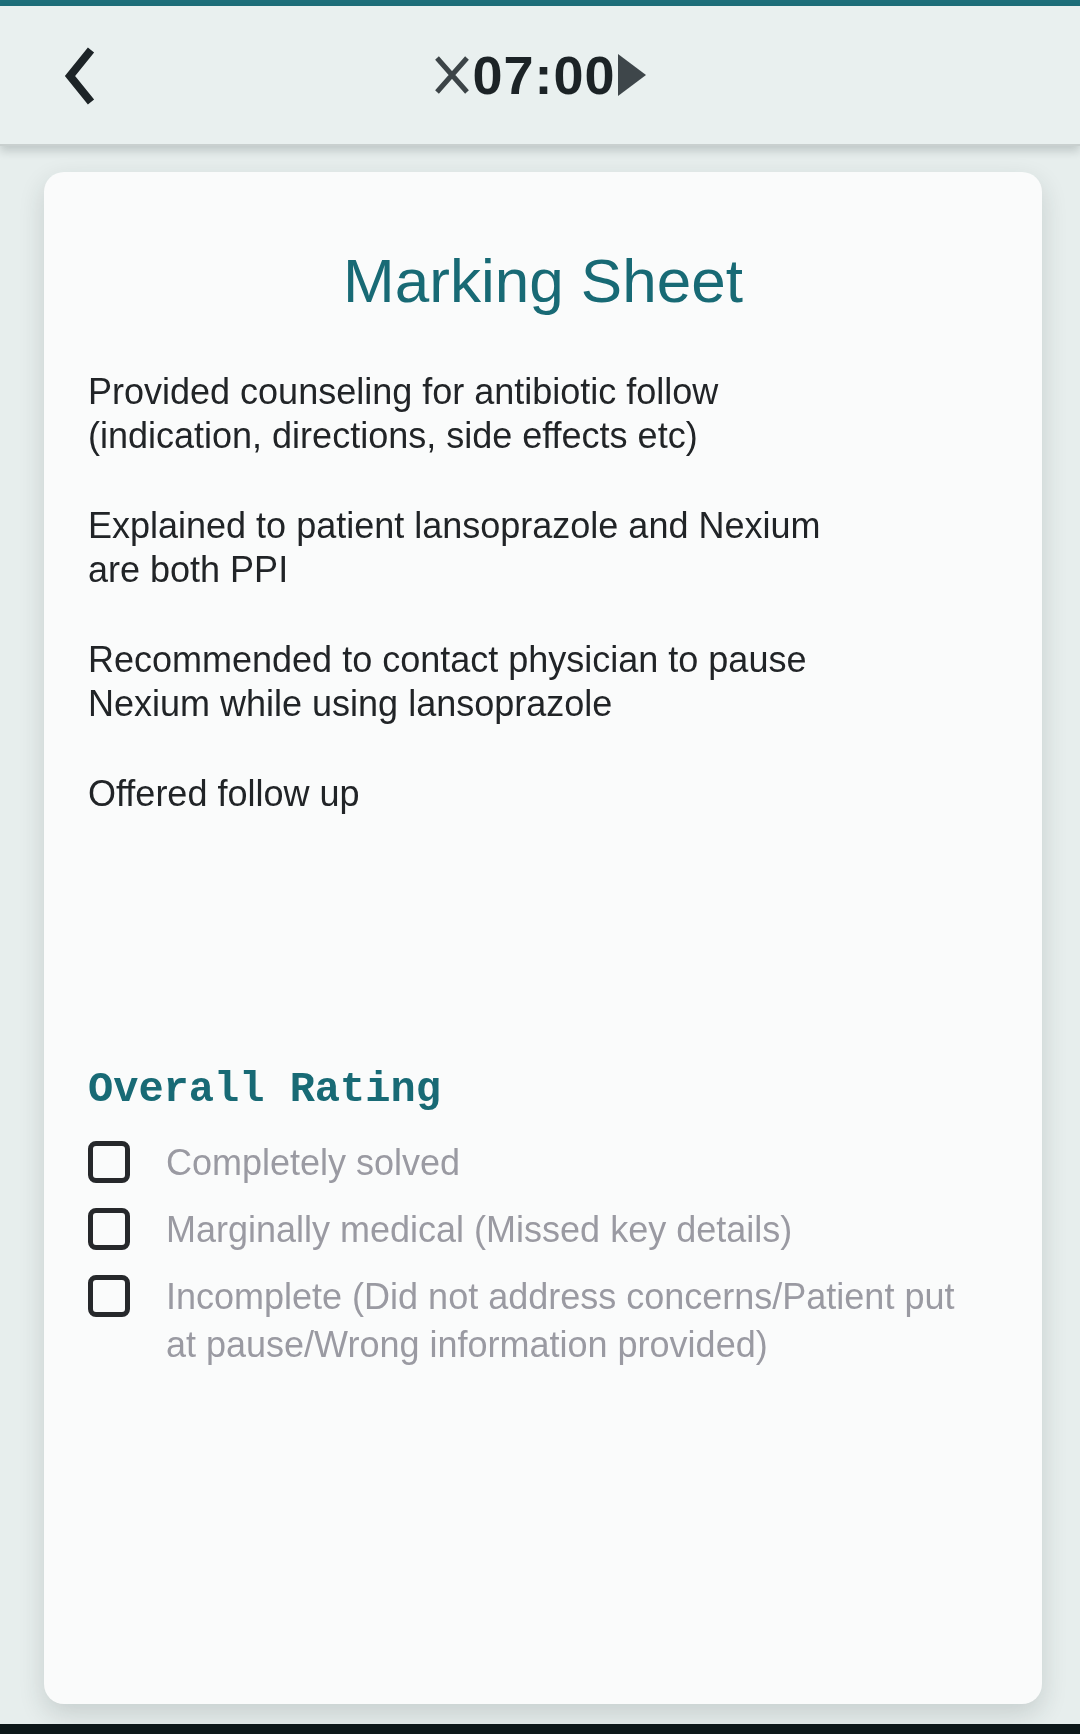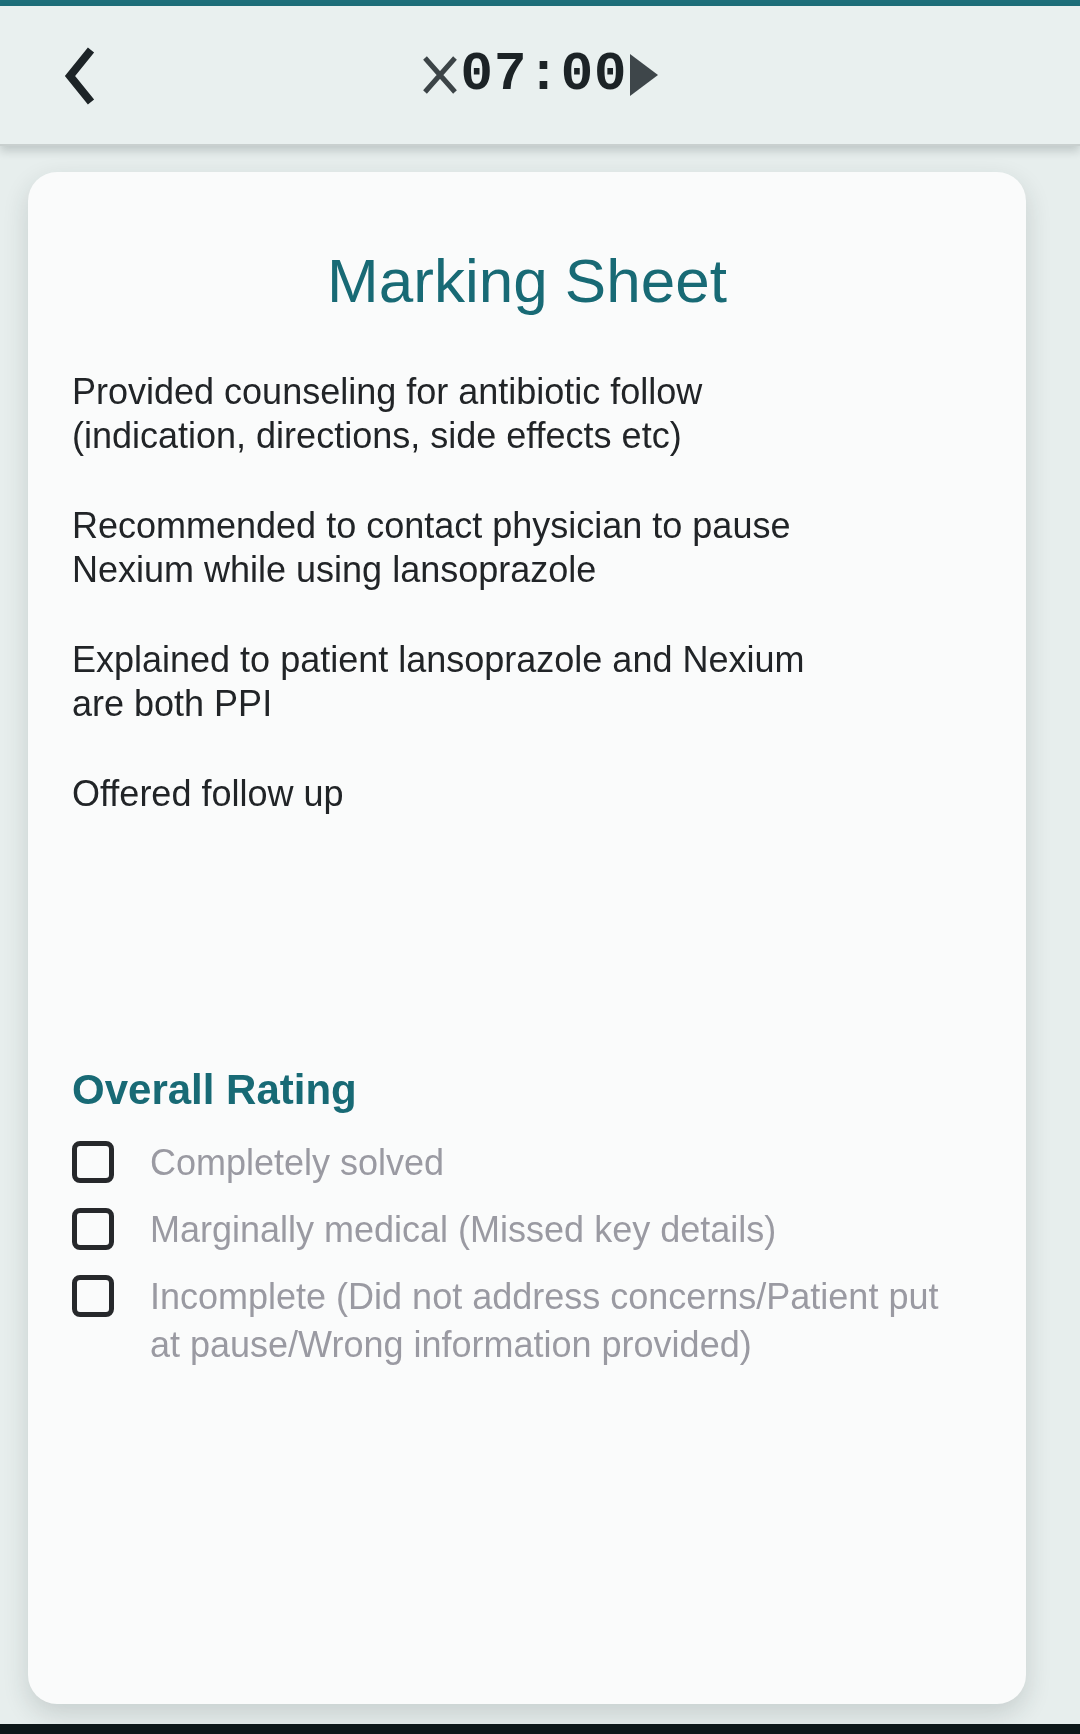--- a/index.html
+++ b/index.html
@@ -43,44 +43,43 @@
     display: flex; align-items: center; justify-content: center;
   }
 
   .topbar-center {
     position: absolute;
     left: 0; top: 0;
     width: 100%; height: 100%;
     display: flex;
     align-items: center;
     justify-content: center;
-    font-family: Liberation Mono, monospace;
   }
 
   .icon-btn {
     background: none; border: none;
     padding: 0; cursor: pointer;
     display: flex; align-items: center; justify-content: center;
   }
 
   .timer {
     font-size: 54px;
     font-weight: bold;
     color: #1c2326;
     letter-spacing: 1px;
     line-height: 1;
   }
 
   
   .card {
     position: absolute;
-    left: 28px; top: 172px;
+    left: 44px; top: 172px;
     width: 998px; height: 1532px;
     background: #fafbfb;
-    border-radius: 29px;
+    border-radius: 20px;
     box-shadow: 0 10px 26px rgba(30, 42, 44, 0.16);
     padding: 72px 44px 0 44px;
     z-index: 1;
   }
 
   .card-title {
     margin: 0 0 52px 0;
     text-align: center;
     font-size: 62px;
     line-height: 74px;
@@ -97,20 +96,21 @@
   }
 
   .rating { margin-top: 247px; }
 
   .rating-heading {
     margin: 0;
     font-size: 42px;
     line-height: 54px;
     font-weight: bold;
     color: #186a75;
+    font-family: Liberation Mono, monospace;
   }
 
   .options { margin-top: 24px; }
 
   .option {
     display: flex;
     align-items: flex-start;
     margin-bottom: 21px;
     cursor: pointer;
   }
@@ -170,24 +170,24 @@
         </svg>
       </button>
     </div>
   </header>
 
   <main class="card">
     <h1 class="card-title">Marking Sheet</h1>
 
     <p class="criterion">Provided counseling for antibiotic follow
 (indication, directions, side effects etc)</p>
+    <p class="criterion">Explained to patient lansoprazole and Nexium
+are both PPI</p>
     <p class="criterion">Recommended to contact physician to pause
 Nexium while using lansoprazole</p>
-    <p class="criterion">Explained to patient lansoprazole and Nexium
-are both PPI</p>
     <p class="criterion">Offered follow up</p>
 
     <section class="rating">
       <h2 class="rating-heading">Overall Rating</h2>
 
       <div class="options">
         <div class="option">
           <span class="checkbox"></span>
           <span class="option-label">Completely solved</span>
         </div>

